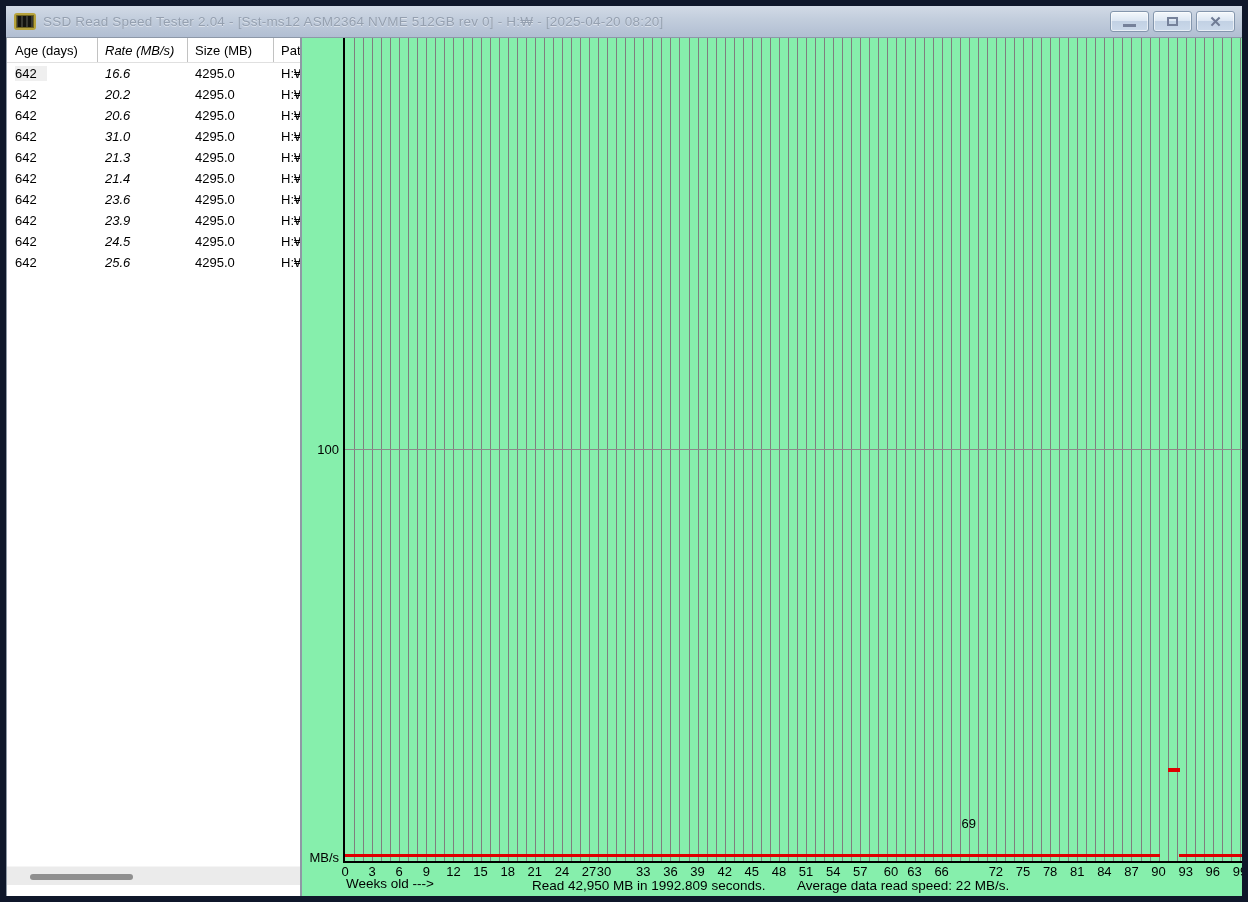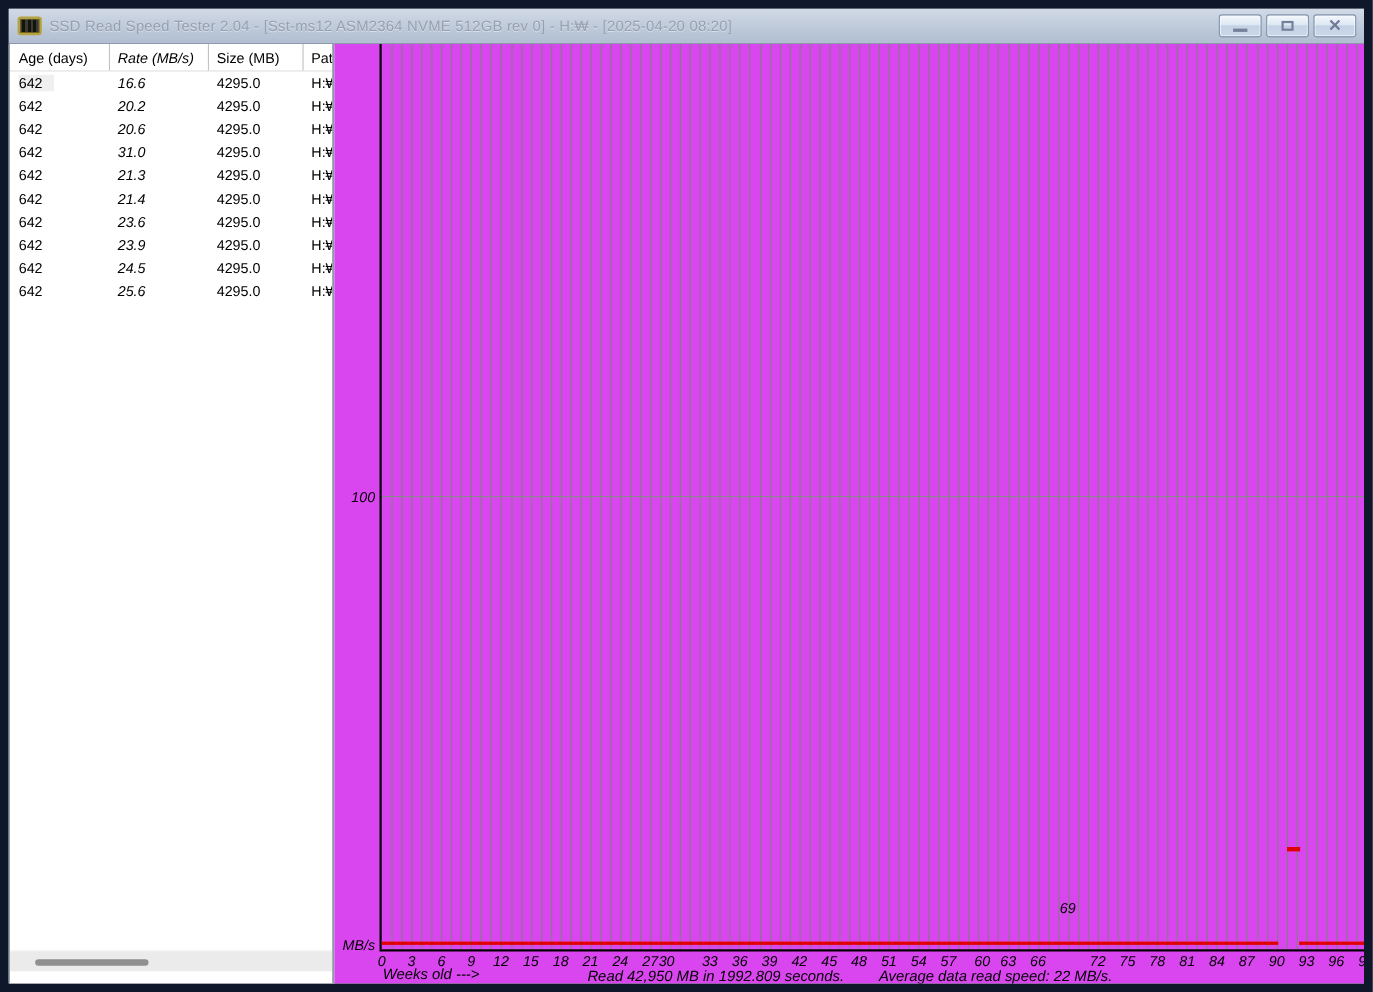--- a/index.html
+++ b/index.html
@@ -1,21 +1,21 @@
 <!DOCTYPE html>
 <html><head>
 <meta charset="utf-8">
 <style>
   * { margin:0; padding:0; box-sizing:border-box; }
   html,body { background:#fff; }
   body { font-family:"Liberation Sans", sans-serif; width:1248px; height:902px; overflow:hidden; }
 
   .window {
     width:1248px; height:902px;
-    border:8px solid #0f172a;
+    border:6px solid #0f172a;
     background:#fff;
     position:relative;
     display:flex; flex-direction:column;
   }
 
   
   .titlebar {
     height:32px; flex:0 0 32px;
     background:linear-gradient(180deg,#d2dae6 0%,#c3cedd 40%,#b1bed2 100%);
     border-bottom:1px solid #8d98a8;
@@ -79,22 +79,22 @@
     background:#ebebeb;
     border-top:1px solid #f5f5f5;
   }
   .hscroll-thumb {
     position:absolute; left:23px; top:7px; width:103px; height:6px;
     border-radius:3px; background:#8f8f8f;
   }
 
   
   .chart-panel {
-    flex:1; position:relative; overflow:hidden; background:#d946ef;
-    font-size:13px; color:#000;font-style:italic;
+    flex:1; position:relative; overflow:hidden; background:#86efac;
+    font-size:13px; color:#000;
   }
   .vgrid { position:absolute; top:0; width:1px; background:#7f7f7f; }
   .hgrid { position:absolute; height:1px; background:#8a8a8a; }
   .y-axis { position:absolute; width:2px; background:#000; }
   .x-axis { position:absolute; height:2px; background:#000; }
   .ylab { position:absolute; text-align:right; }
   .xtick { position:absolute; transform:translateX(-50%); white-space:nowrap; }
   .red-seg { position:absolute; height:3px; background:#e00000; }
   .red-pt  { position:absolute; height:4px; background:#e80000; }
   .foot { position:absolute; white-space:nowrap; font-size:13.5px; }

